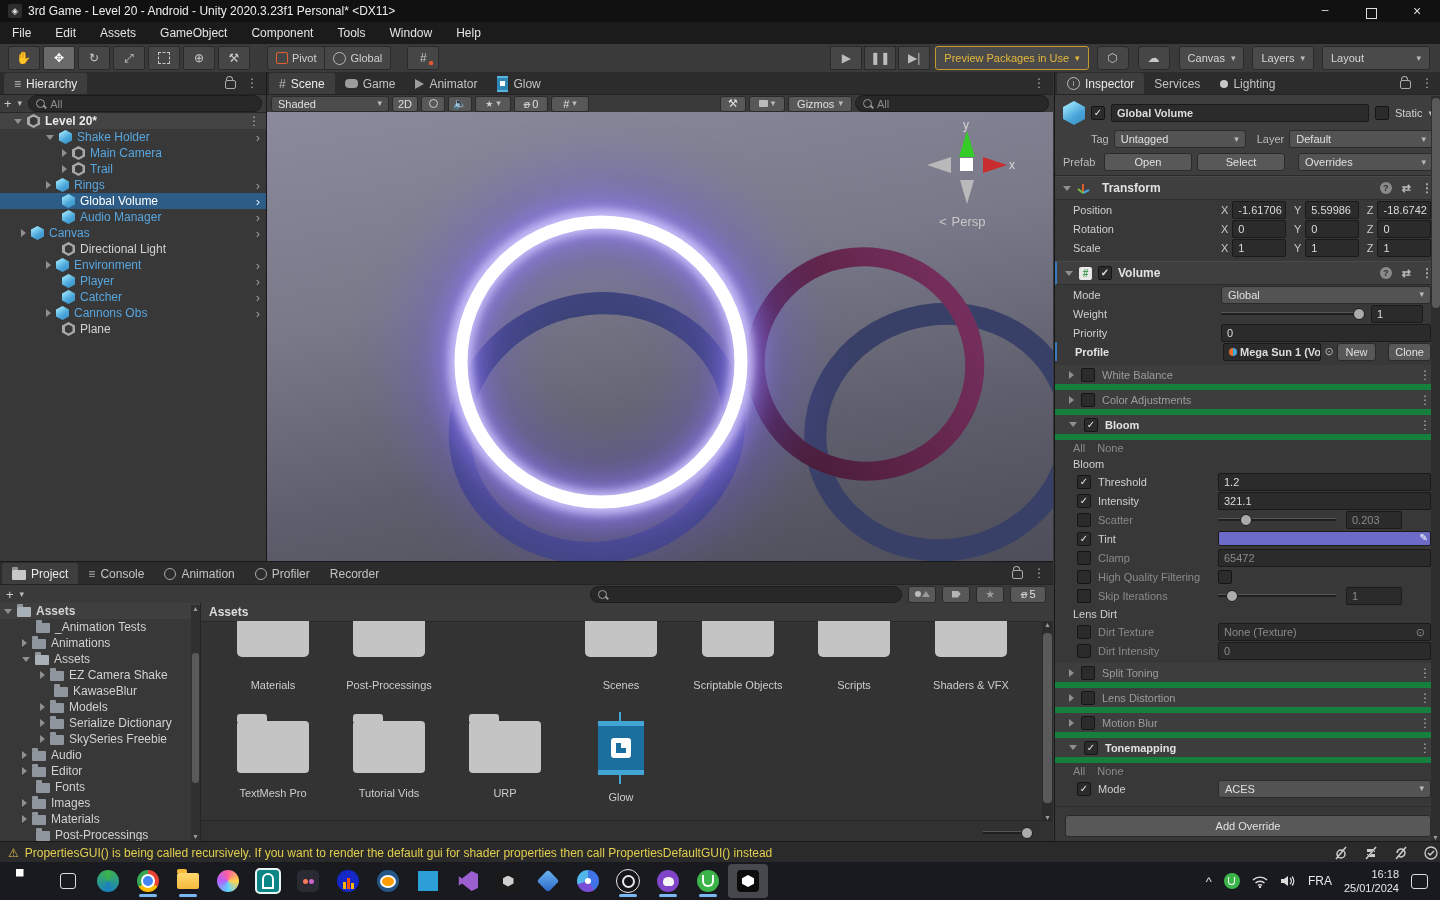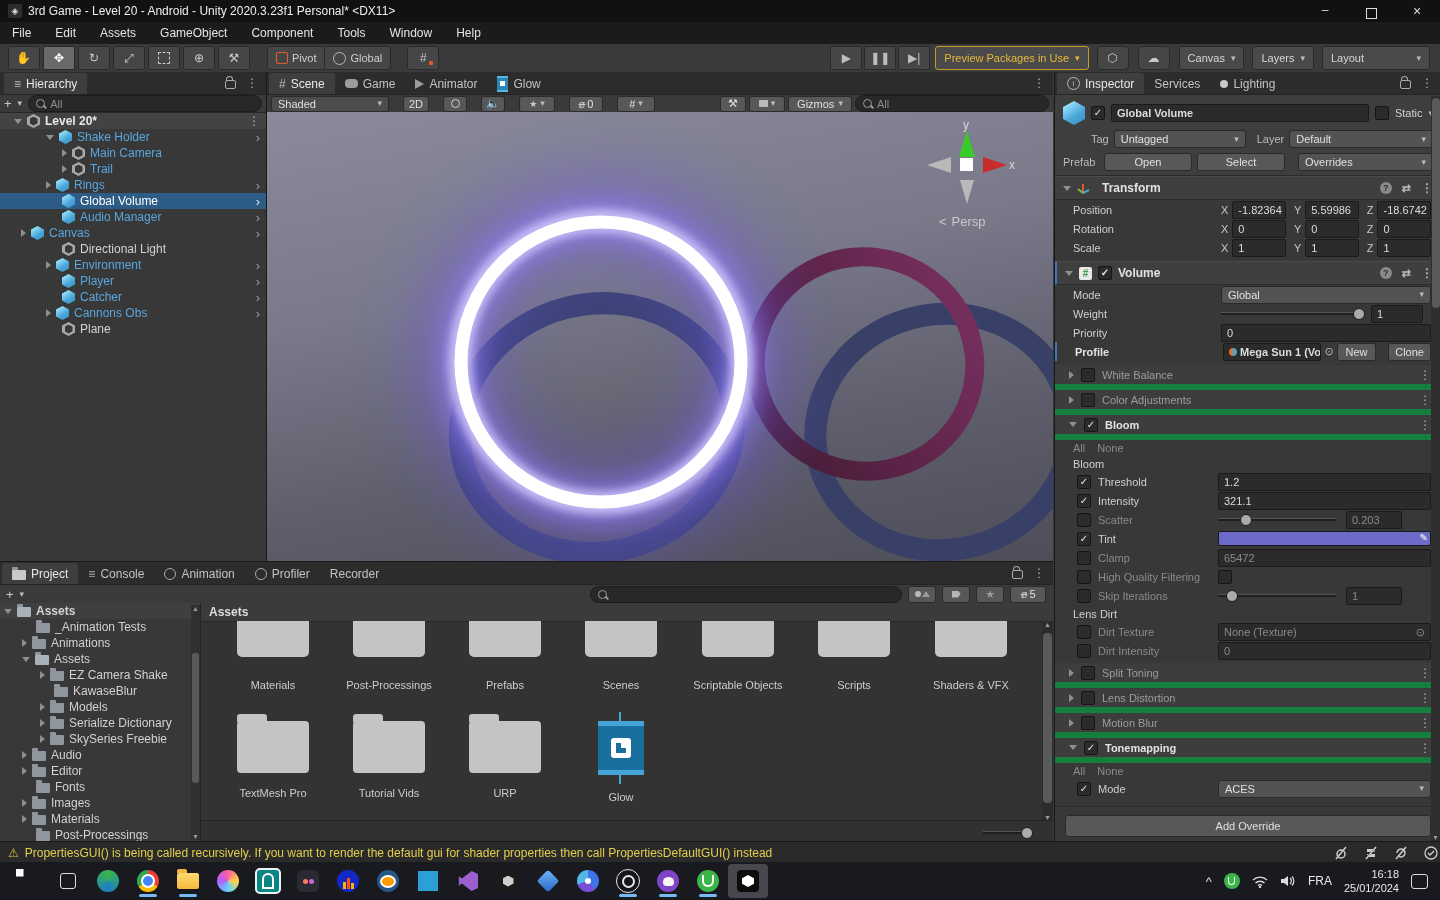--- a/index.html
+++ b/index.html
@@ -279,21 +279,21 @@
         <span>Animator</span>
       </div>
       <div class="tab">
         <span style="width:11px;height:12px;background:#2c86b8;border-top:2px solid #5ab4de;border-bottom:2px solid #5ab4de;display:inline-flex;align-items:center;justify-content:center;">
             <span style="width:5px;height:5px;background:#fff;"></span>
           </span>
         <span>Glow</span>
       </div>
       <span class="kebab" style="margin-left:auto;padding:0 8px 4px 0;">⋮</span>
     </div>
-    <div class="ptoolbar flex" style="height:17px;padding:0 4px;gap:14px;">
+    <div class="ptoolbar flex" style="height:17px;padding:0 4px;gap:3px;">
       <div class="dd" style="width:104px;height:14px;background:#4c4c4c;">
         <span>Shaded</span>
           <span class="caret">▾</span>
       </div>
       <div class="btn" style="width:24px;height:14px;">2D</div>
       <div class="btn" style="width:22px;height:14px;">
           <span style="width:7px;height:7px;border:1.5px solid #ccc;border-radius:50%;display:inline-block;"></span>
         </div>
       <div class="btn" style="width:22px;height:14px;">🔈</div>
       <div class="btn" style="width:34px;height:14px;gap:3px;">
@@ -430,21 +430,21 @@
       <span style="margin-left:6px;">Transform</span>
       <div style="margin-left:auto;display:flex;gap:10px;align-items:center;">
         <span style="width:12px;height:12px;border-radius:50%;background:#8a8a8a;color:#2e2e2e;font-size:9px;display:inline-flex;align-items:center;justify-content:center;">?</span>
         <span style="color:#bbb;font-size:11px;">⇄</span>
         <span class="kebab">⋮</span>
       </div>
     </div>
     <div class="irow">
       <span class="lbl">Position</span>
       <span class="axis-l" style="margin-left:0;">X</span>
-      <div class="fld" style="width:48px;">-1.82364</div>
+      <div class="fld" style="width:48px;">-1.61706</div>
       <span class="axis-l">Y</span>
       <div class="fld" style="width:48px;">5.59986</div>
       <span class="axis-l">Z</span>
       <div class="fld" style="width:48px;">-18.6742</div>
     </div>
     <div class="irow">
       <span class="lbl">Rotation</span>
       <span class="axis-l" style="margin-left:0;">X</span>
       <div class="fld" style="width:48px;">0</div>
       <span class="axis-l">Y</span>
@@ -764,24 +764,20 @@
     <div class="abs" style="left:201px;top:41px;width:852px;height:239px;background:#333333;overflow:hidden;">
       <div style="height:18px;background:#3b3b3b;border-bottom:1px solid #282828;display:flex;align-items:center;padding-left:8px;font-weight:bold;font-size:12px;color:#ddd;">Assets</div>
 
       <div class="gcell" style="left:20px;top:18px;">
           <div class="clipfolder"></div>
           <div style="margin-top:22px;">Materials</div>
         </div>
       <div class="gcell" style="left:136px;top:18px;">
           <div class="clipfolder"></div>
           <div style="margin-top:22px;">Post-Processings</div>
-        </div>
-      <div class="gcell" style="left:252px;top:18px;">
-          <div class="clipfolder"></div>
-          <div style="margin-top:22px;">Prefabs</div>
         </div>
       <div class="gcell" style="left:368px;top:18px;">
           <div class="clipfolder"></div>
           <div style="margin-top:22px;">Scenes</div>
         </div>
       <div class="gcell" style="left:485px;top:18px;">
           <div class="clipfolder"></div>
           <div style="margin-top:22px;">Scriptable Objects</div>
         </div>
       <div class="gcell" style="left:601px;top:18px;">

